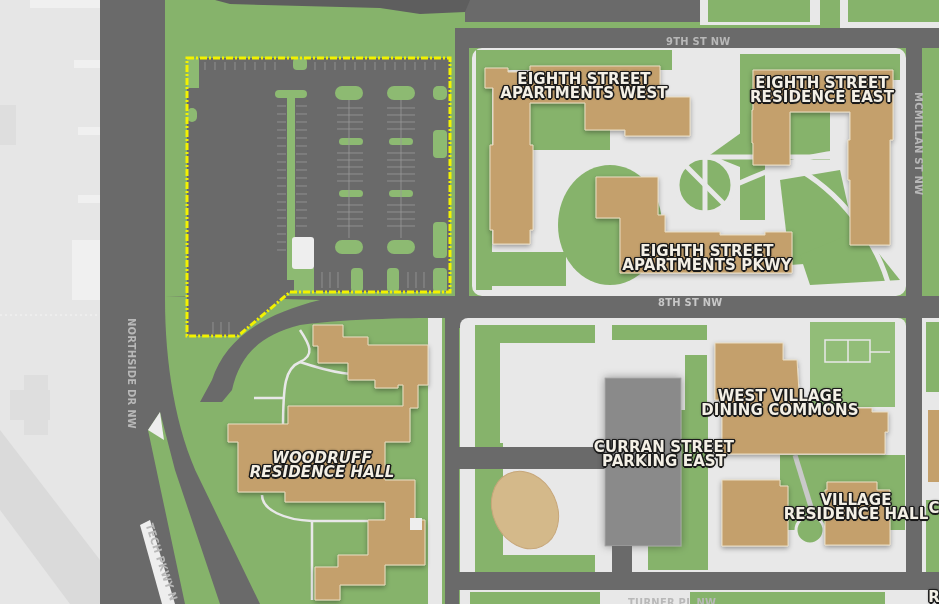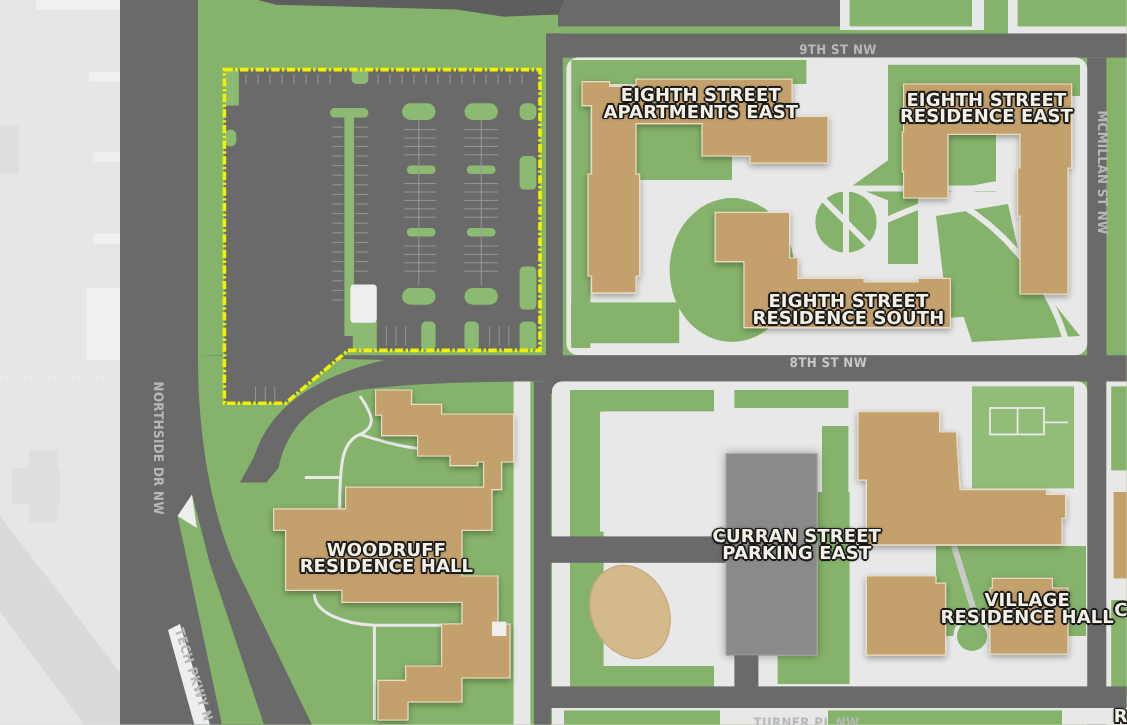--- a/index.html
+++ b/index.html
@@ -268,38 +268,42 @@
 
   <div class="street-label" style="left:666px;top:35px;">9TH ST NW</div>
   <div class="street-label" style="left:658px;top:296px;color:#c8c8c8;">8TH ST NW</div>
   <div class="street-label street-vert" style="left:925px;top:92px;">MCMILLAN ST NW</div>
   <div class="street-label street-vert" style="left:138px;top:318px;">NORTHSIDE DR NW</div>
   <div class="street-label street-diag" style="left:155px;top:522px;">TECH PKWY N</div>
   <div class="street-label" style="left:628px;top:572px;margin-top:24px;">TURNER PL NW</div>
 
   <div class="bldg-label" style="left:584px;top:86px;">
     <span>EIGHTH STREET</span>
-    <span>APARTMENTS EAST</span>
+    <span>APARTMENTS WEST</span>
   </div>
   <div class="bldg-label" style="left:822px;top:90px;">
     <span>EIGHTH STREET</span>
     <span>RESIDENCE EAST</span>
   </div>
   <div class="bldg-label" style="left:707px;top:258px;">
     <span>EIGHTH STREET</span>
-    <span>RESIDENCE SOUTH</span>
-  </div>
-  <div class="bldg-label" style="left:322px;top:465px;">
+    <span>APARTMENTS PKWY</span>
+  </div>
+  <div class="bldg-label" style="left:322px;top:465px;font-style:italic;">
     <span>WOODRUFF</span>
     <span>RESIDENCE HALL</span>
   </div>
   <div class="bldg-label" style="left:636px;top:454px;margin-left:28px;">
     <span>CURRAN STREET</span>
     <span>PARKING EAST</span>
   </div>
+  <div class="bldg-label" style="left:780px;top:403px;">
+    <span>WEST VILLAGE</span>
+    <span>DINING COMMONS</span>
+  </div>
   <div class="bldg-label" style="left:856px;top:507px;">
     <span>VILLAGE</span>
     <span>RESIDENCE HALL</span>
   </div>
   <div class="bldg-label" style="left:934px;top:508px;">
     <span>C</span>
   </div>
   <div class="bldg-label" style="left:934px;top:597px;">
     <span>R</span>
   </div>

